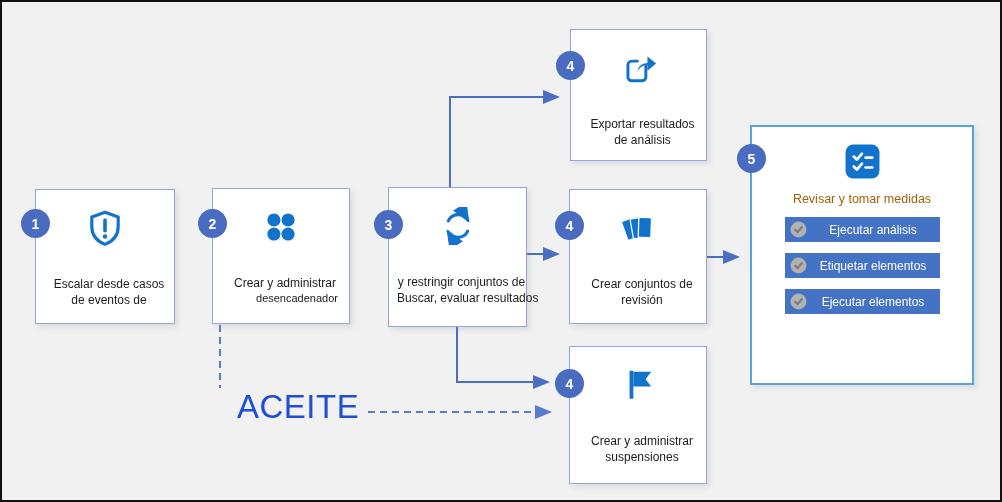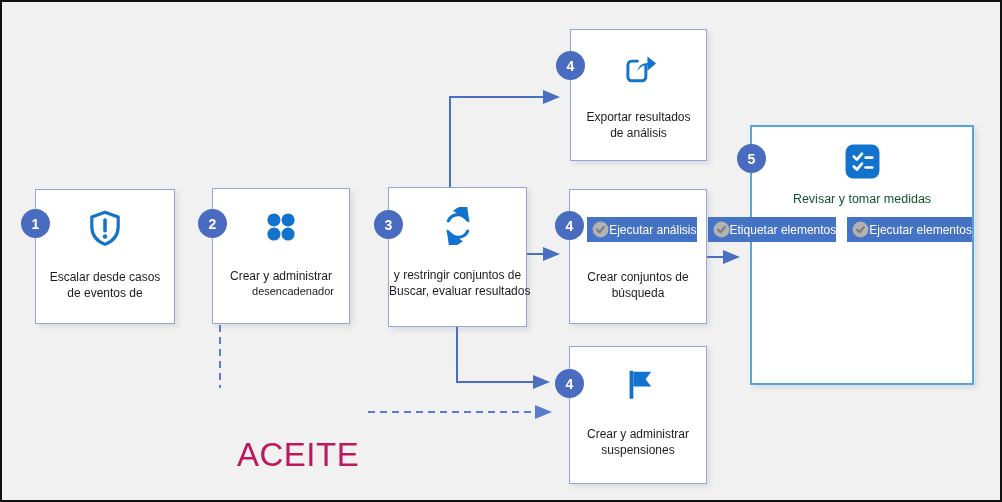--- a/index.html
+++ b/index.html
@@ -42,46 +42,46 @@
     z-index: 3;
   }
   .icon-wrap {
     width: 38px; height: 38px;
     margin: 0 auto;
   }
   .icon-wrap svg { width: 100%; height: 100%; display: block; }
   .step { text-align: center; }
   .step .icon-wrap { margin-top: 19px; }
   .label {
-    margin-top: 22px;
+    margin-top: 29px;
     font-size: 12px;
     line-height: 1.35;
     color: #1c1c1c;
+    padding-left: 8px;
   }
   .label div { white-space: nowrap; }
   .sub {
     font-size: 11px;
     color: #1c1c1c;
     transform: translateX(12px);
   }
   .panel { text-align: center; }
   .panel .icon-wrap { margin-top: 16px; width: 37px; height: 37px; }
   .panel-title {
     margin-top: 12px;
     font-size: 12.5px;
-    color: #14532d;
+    color: #a16207;
     white-space: nowrap;
   }
   .actions {
     margin-top: 11px;
     display: flex;
-    flex-direction: row;
+    flex-direction: column;
     align-items: center;
     gap: 11px;
-    justify-content: flex-end;
   }
   .action-btn {
     width: 155px;
     height: 25px;
     background: #4472c4;
     display: flex;
     align-items: center;
     border: none;
   }
   .check-circle {
@@ -95,24 +95,23 @@
     color: #ffffff;
     font-size: 12px;
     text-align: center;
     white-space: nowrap;
   }
   .annotation {
     position: absolute;
     left: 235px;
     top: 386px;
     font-size: 33px;
-    color: #be185d;
+    color: #1d4ed8;
     letter-spacing: 0.5px;
     white-space: nowrap;
-    margin-top: 48px;
   }
 </style>
 </head>
 <body>
 
 <div class="canvas">
 
   <svg class="connectors" width="1002" height="502" viewBox="0 0 1002 502">
     <defs>
       <marker id="ah" markerWidth="9" markerHeight="8" refX="7.5" refY="3.5" orient="auto">
@@ -200,21 +199,21 @@
       <svg viewBox="0 0 36 36">
         <g>
           <rect x="-6" y="-9.5" width="12" height="19" rx="1.5" fill="#1273cd" stroke="#ffffff" stroke-width="1.2" transform="translate(11,19) rotate(-20)"></rect>
           <rect x="-6" y="-9.5" width="12" height="19" rx="1.5" fill="#1273cd" stroke="#ffffff" stroke-width="1.2" transform="translate(18,18) rotate(-10)"></rect>
           <rect x="-6" y="-9.5" width="12" height="19" rx="1.5" fill="#1273cd" stroke="#ffffff" stroke-width="1.2" transform="translate(24.5,17.5) rotate(2)"></rect>
         </g>
       </svg>
     </div>
     <div class="label">
       <div>Crear conjuntos de</div>
-      <div>búsqueda</div>
+      <div>revisión</div>
     </div>
   </div>
 
   <div class="box step" style="left:567px; top:344px; width:138px; height:138px;">
     <span class="badge" style="top:22px;">4</span>
     <div class="icon-wrap">
       <svg viewBox="0 0 36 36">
         <rect x="10" y="4.5" width="3.6" height="26.5" rx="0.8" fill="#1273cd"></rect>
         <path d="M13.6,5.5 H30.5 L25.2,12.5 L30.5,19.5 H13.6 Z" fill="#1273cd"></path>
       </svg>

